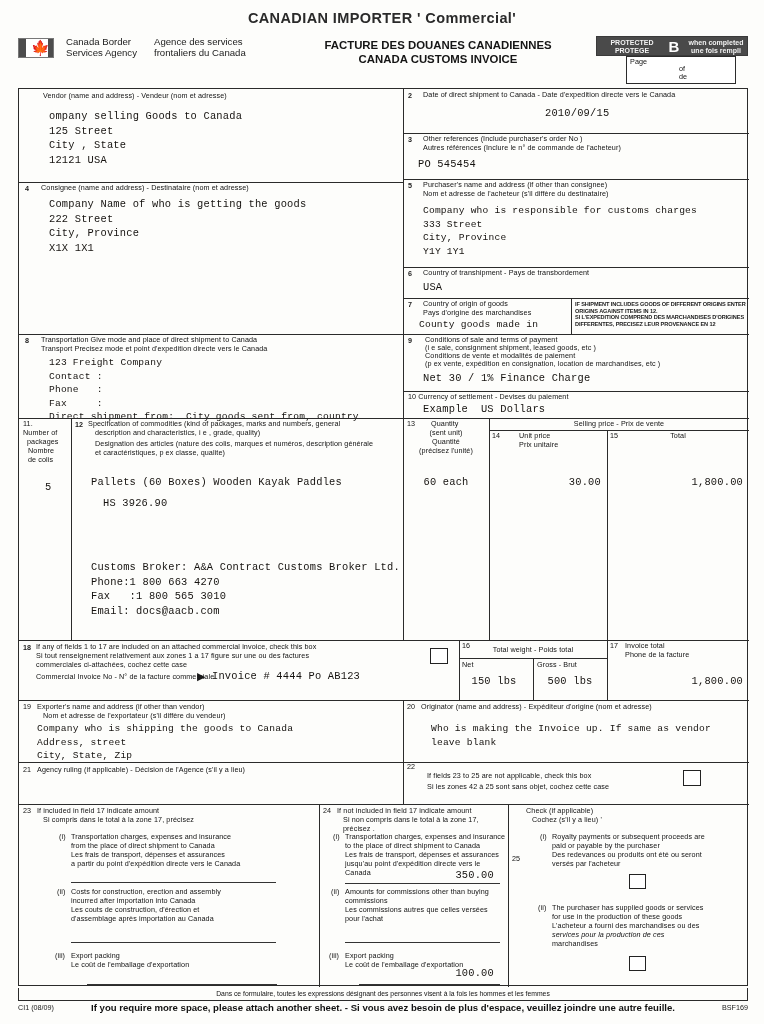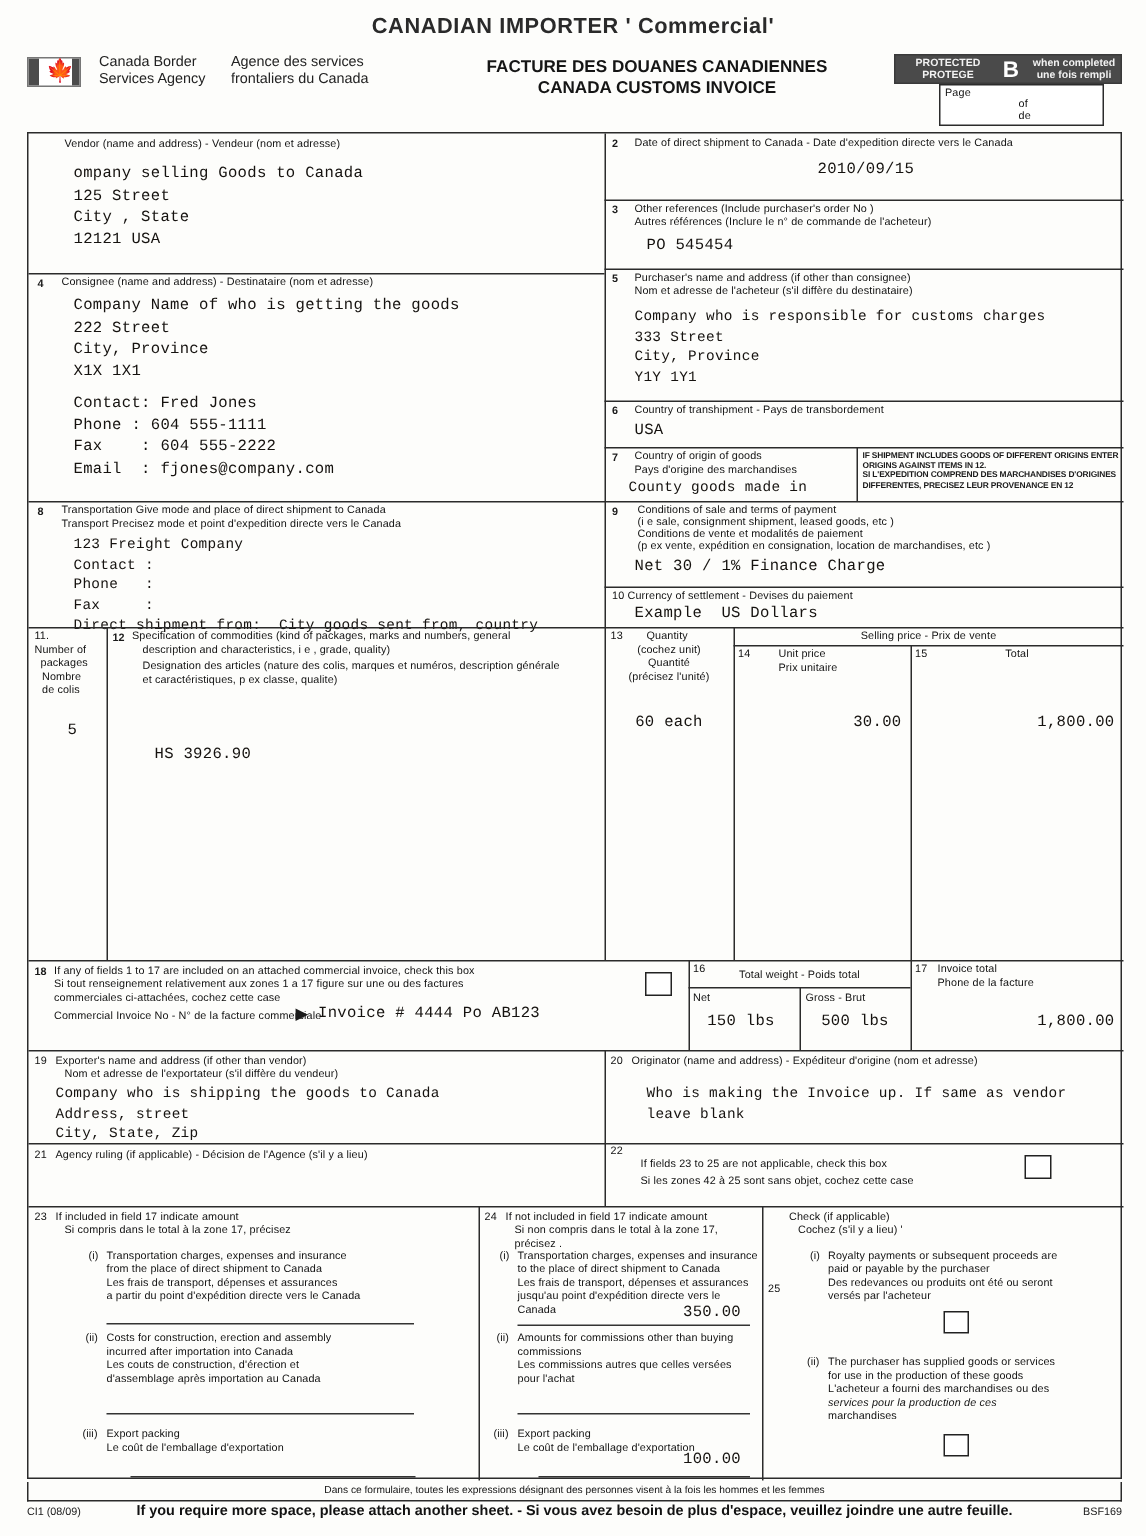--- a/index.html
+++ b/index.html
@@ -149,38 +149,34 @@
     </div>
     <div class="hline" style="left:0; top:93px; width:384px;"></div>
 
     <div class="cell" style="left:0; top:93px; width:384px; height:152px;">
       <div class="num fnum" style="left:6px;">4</div>
       <div class="lbl flabel" style="left:22px; top:2px;">Consignee (name and address) - Destinataire (nom et adresse)</div>
       <div class="typed" style="position:absolute; left:30px; top:15px;">Company Name of who is getting the goods
 222 Street
 City, Province
 X1X 1X1</div>
-      <div class="typed" style="position:absolute; left:30px; top:80px;">Contact: Fred Jones
-Phone : 604 555-1111
-Fax    : 604 555-2222
-Email  : fjones@company.com</div>
     </div>
 
     <div class="cell" style="left:384px; top:0; width:346px; height:44px;">
       <div class="num fnum" style="left:5px;">2</div>
       <div class="lbl flabel" style="left:20px; top:2px;">Date of direct shipment to Canada - Date d'expedition directe vers le Canada</div>
       <div class="typed" style="position:absolute; left:142px; top:17px;">2010/09/15</div>
     </div>
     <div class="hline" style="left:384px; top:44px; width:346px;"></div>
 
     <div class="cell" style="left:384px; top:44px; width:346px; height:46px;">
       <div class="num fnum" style="left:5px;">3</div>
       <div class="lbl flabel" style="left:20px; top:2px;">Other references (Include purchaser's order No )</div>
       <div class="lbl flabel" style="left:20px; top:11px;">Autres références (Inclure le n° de commande de l'acheteur)</div>
-      <div class="typed" style="position:absolute; left:28px; top:24px;">PO 545454</div>
+      <div class="typed" style="position:absolute; left:15px; top:24px;">PO 545454</div>
     </div>
     <div class="hline" style="left:384px; top:90px; width:346px;"></div>
 
     <div class="cell" style="left:384px; top:90px; width:346px; height:88px;">
       <div class="num fnum" style="left:5px;">5</div>
       <div class="lbl flabel" style="left:20px; top:2px;">Purchaser's name and address (if other than consignee)</div>
       <div class="lbl flabel" style="left:20px; top:11px;">Nom et adresse de l'acheteur (s'il diffère du destinataire)</div>
       <div class="typed sm" style="position:absolute; left:20px; top:25px;">Company who is responsible for customs charges
 333 Street
 City, Province
@@ -253,27 +249,32 @@
       <div class="lbl" style="position:absolute; left:9px; top:38px;">de colis</div>
       <div class="typed" style="position:absolute; left:26px; top:62px;">5</div>
     </div>
 
     <div class="cell" style="left:52px; top:329px; width:332px; height:222px;">
       <div class="num" style="position:absolute; left:4px; top:2px;">12</div>
       <div class="lbl" style="position:absolute; left:17px; top:2px;">Specification of commodities (kind of packages, marks and numbers, general</div>
       <div class="lbl" style="position:absolute; left:24px; top:11px;">description and characteristics, i e , grade, quality)</div>
       <div class="lbl" style="position:absolute; left:24px; top:22px;">Designation des articles (nature des colis, marques et numéros, description générale</div>
       <div class="lbl" style="position:absolute; left:24px; top:31px;">et caractéristiques, p  ex  classe, qualite)</div>
+      <div class="typed" style="position:absolute; left:20px; top:57px;">Pallets (60 Boxes) Wooden Kayak Paddles</div>
       <div class="typed" style="position:absolute; left:32px; top:78px;">HS 3926.90</div>
+      <div class="typed" style="position:absolute; left:20px; top:142px;">Customs Broker: A&amp;A Contract Customs Broker Ltd.
+Phone:1 800 663 4270
+Fax   :1 800 565 3010
+Email: docs@aacb.com</div>
     </div>
 
     <div class="cell" style="left:384px; top:329px; width:86px; height:222px;">
       <div class="lbl" style="position:absolute; left:4px; top:2px;">13</div>
       <div class="lbl" style="position:absolute; left:28px; top:2px;">Quantity</div>
-      <div class="lbl" style="position:absolute; left:0; top:11px; width:86px; text-align:center;">(cochez unit)</div>
+      <div class="lbl" style="position:absolute; left:0; top:11px; width:86px; text-align:center;">(sent unit)</div>
       <div class="lbl" style="position:absolute; left:0; top:20px; width:86px; text-align:center;">Quantité</div>
       <div class="lbl" style="position:absolute; left:0; top:29px; width:86px; text-align:center;">(précisez l'unité)</div>
       <div class="typed" style="position:absolute; left:0; top:57px; width:86px; text-align:center;">60 each</div>
     </div>
 
     <div class="lbl" style="position:absolute; left:470px; top:331px; width:260px; text-align:center;">Selling price - Prix de vente</div>
 
     <div class="cell" style="left:470px; top:341px; width:118px; height:210px;">
       <div class="lbl" style="position:absolute; left:3px; top:2px;">14</div>
       <div class="lbl" style="position:absolute; left:30px; top:2px;">Unit price</div>

